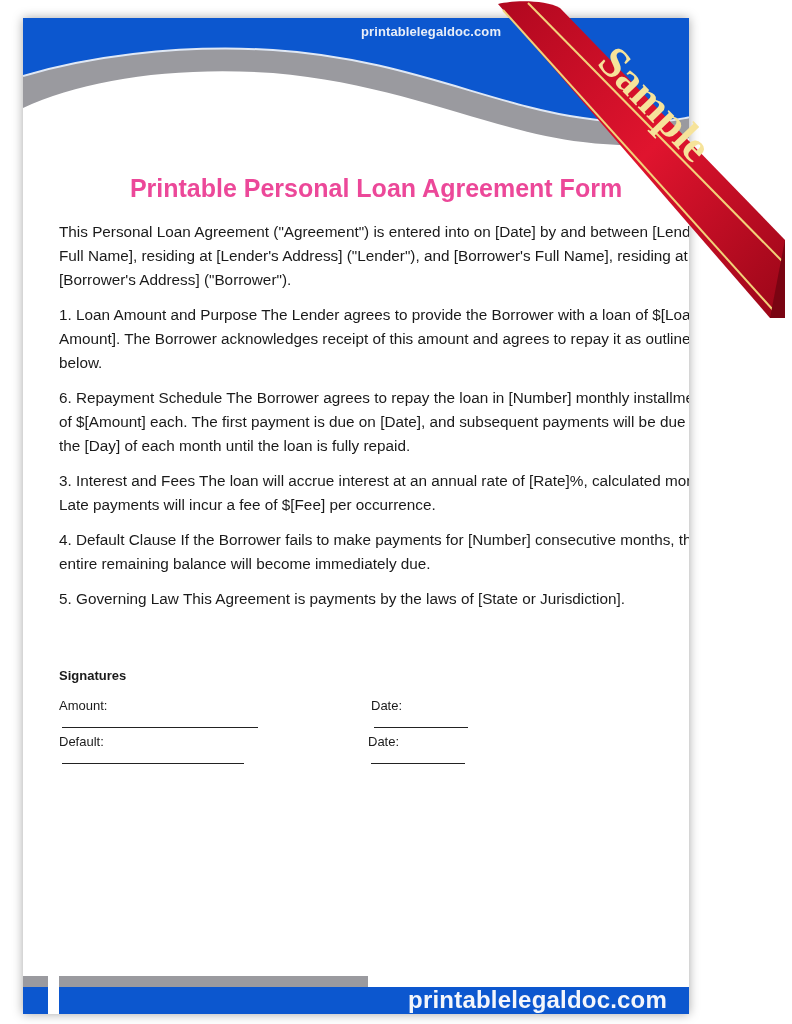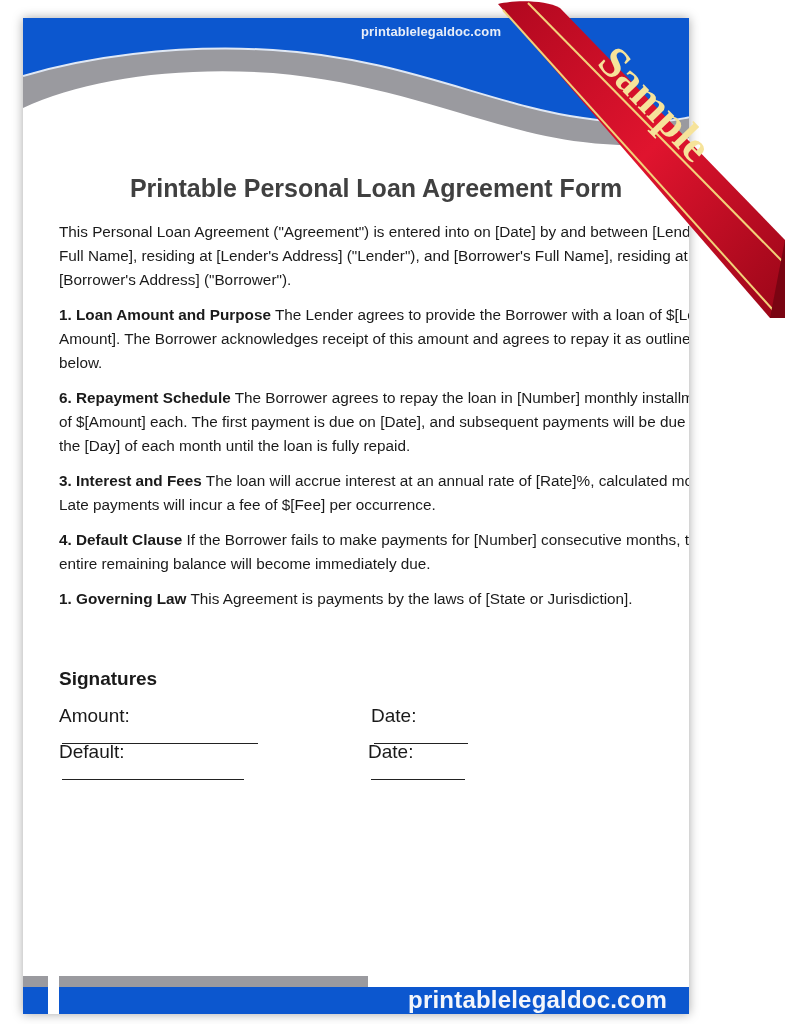--- a/index.html
+++ b/index.html
@@ -14,26 +14,26 @@
       box-shadow: 0 0 10px rgba(0,0,0,0.35);
       overflow: hidden;
     }
     .header-svg { position: absolute; left: 0; top: 0; }
     .header-site {
       position: absolute; left: 338px; top: 6px;
       font-size: 13px; font-weight: bold; color: #e8eef8; letter-spacing: 0.1px;
     }
     .title {
       position: absolute; left: 0; top: 156px; width: 706px; text-align: center;
-      font-size: 25px; font-weight: bold; color: #404040;
+      font-size: 25px; font-weight: bold; color: #ec4899;
     }
     .content { position: absolute; left: 36px; top: 202px; width: 672px; font-size: 15.3px; line-height: 24px; }
     .para { margin: 0 0 11px 0; }
-    .para b { font-weight: bold; margin-top: 13px; }
-    .sig-block { position: absolute; left: 36px; top: 650px; font-size: 19px; }
+    .para b { font-weight: normal; margin-top: 13px; }
+    .sig-block { position: absolute; left: 36px; top: 650px; font-size: 13px; }
     .sig-title { font-weight: bold; margin-bottom: 15px; }
     .sig-row { position: relative; height: 36px; }
     .sig-left { position: absolute; left: 0; top: 0; }
     .sig-right { position: absolute; top: 0; }
     .line { display: inline-block; border-bottom: 1.3px solid #222; height: 14px; vertical-align: baseline; margin-left: 3px; }
     .footer-gray { position: absolute; left: 0; top: 958px; width: 345px; height: 11px; background: #9a9a9f; }
     .footer-blue { position: absolute; left: 0; top: 969px; width: 745px; height: 27px; background: #0c57cf; }
     .footer-white-bar { position: absolute; left: 25px; top: 958px; width: 11px; height: 38px; background: #ffffff; }
     .footer-site {
       position: absolute; right: 22px; top: 968px;
@@ -53,21 +53,21 @@
   <div class="header-site">printablelegaldoc.com</div>
 
   <div class="title">Printable Personal Loan Agreement Form</div>
 
   <div class="content">
     <p class="para">This Personal Loan Agreement ("Agreement") is entered into on [Date] by and between [Lender's Full Name], residing at [Lender's Address] ("Lender"), and [Borrower's Full Name], residing at [Borrower's Address] ("Borrower").</p>
     <p class="para"><b>1. Loan Amount and Purpose</b> <span>The Lender agrees to provide the Borrower with a loan of $[Loan Amount]. The Borrower acknowledges receipt of this amount and agrees to repay it as outlined below.</span></p>
     <p class="para"><b>6. Repayment Schedule</b> <span>The Borrower agrees to repay the loan in [Number] monthly installments of $[Amount] each. The first payment is due on [Date], and subsequent payments will be due on the [Day] of each month until the loan is fully repaid.</span></p>
     <p class="para"><b>3. Interest and Fees</b> <span>The loan will accrue interest at an annual rate of [Rate]%, calculated monthly. Late payments will incur a fee of $[Fee] per occurrence.</span></p>
     <p class="para"><b>4. Default Clause</b> <span>If the Borrower fails to make payments for [Number] consecutive months, the entire remaining balance will become immediately due.</span></p>
-    <p class="para"><b>1. Governing Law</b> <span>This Agreement is payments by the laws of [State or Jurisdiction].</span></p>
+    <p class="para"><b>5. Governing Law</b> <span>This Agreement is payments by the laws of [State or Jurisdiction].</span></p>
   </div>
 
   <div class="sig-block">
     <div class="sig-title">Signatures</div>
     <div class="sig-row">
       <div class="sig-left">
         <span>Amount:</span><span class="line" style="width:196px"></span>
       </div>
       <div class="sig-right" style="left:312px">
         <span>Date:</span><span class="line" style="width:94px"></span>

